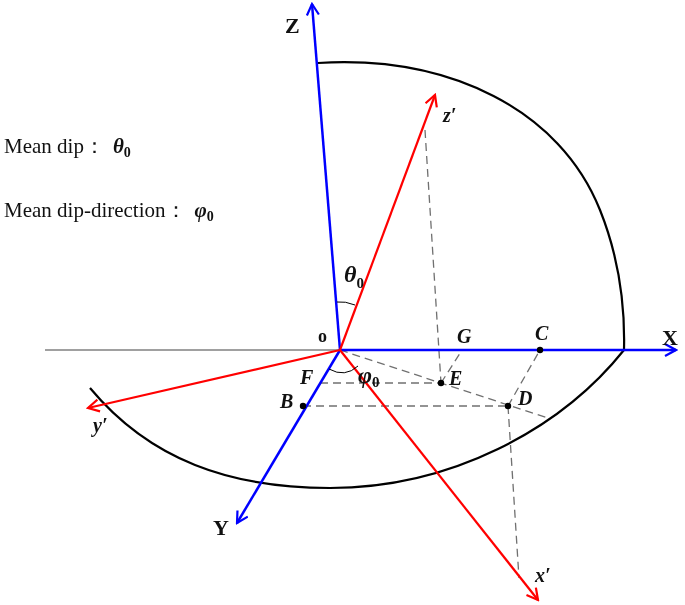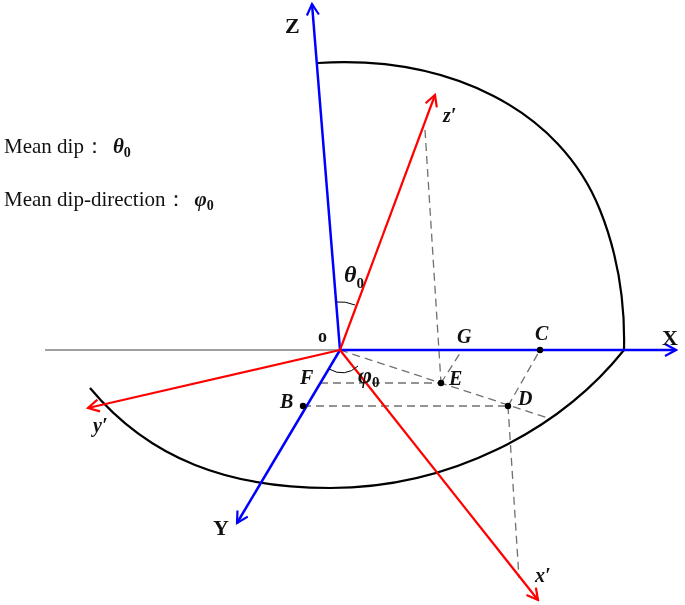--- a/index.html
+++ b/index.html
@@ -10,21 +10,21 @@
   .legend .sym { font-weight:bold; font-style:italic; margin-left:8px; }
   .legend .sub { font-weight:bold; font-size:14px; font-style:normal; vertical-align:-4px; }
   .lbl { font-family:"Liberation Serif", serif; font-weight:bold; }
 </style>
 </head>
 <body>
 
 <div class="legend" style="top:132px;">
   <span>Mean dip：</span><span class="sym"><span>θ</span><span class="sub">0</span></span>
 </div>
-<div class="legend" style="top:185px;font-family:Liberation Serif, serif;">
+<div class="legend" style="top:196px;font-family:Liberation Serif, serif;">
   <span>Mean dip-direction：</span><span class="sym"><span>φ</span><span class="sub">0</span></span>
 </div>
 
 <svg width="685" height="605" viewBox="0 0 685 605">
   <defs>
     <marker id="arrBlue" markerWidth="14" markerHeight="14" refX="12" refY="7" orient="auto" markerUnits="userSpaceOnUse">
       <path d="M1,1 L12,7 L1,13" fill="none" stroke="#0000ff" stroke-width="2.2"></path>
     </marker>
     <marker id="arrRed" markerWidth="14" markerHeight="14" refX="12" refY="7" orient="auto" markerUnits="userSpaceOnUse">
       <path d="M1,1 L12,7 L1,13" fill="none" stroke="#ff0000" stroke-width="2.2"></path>

